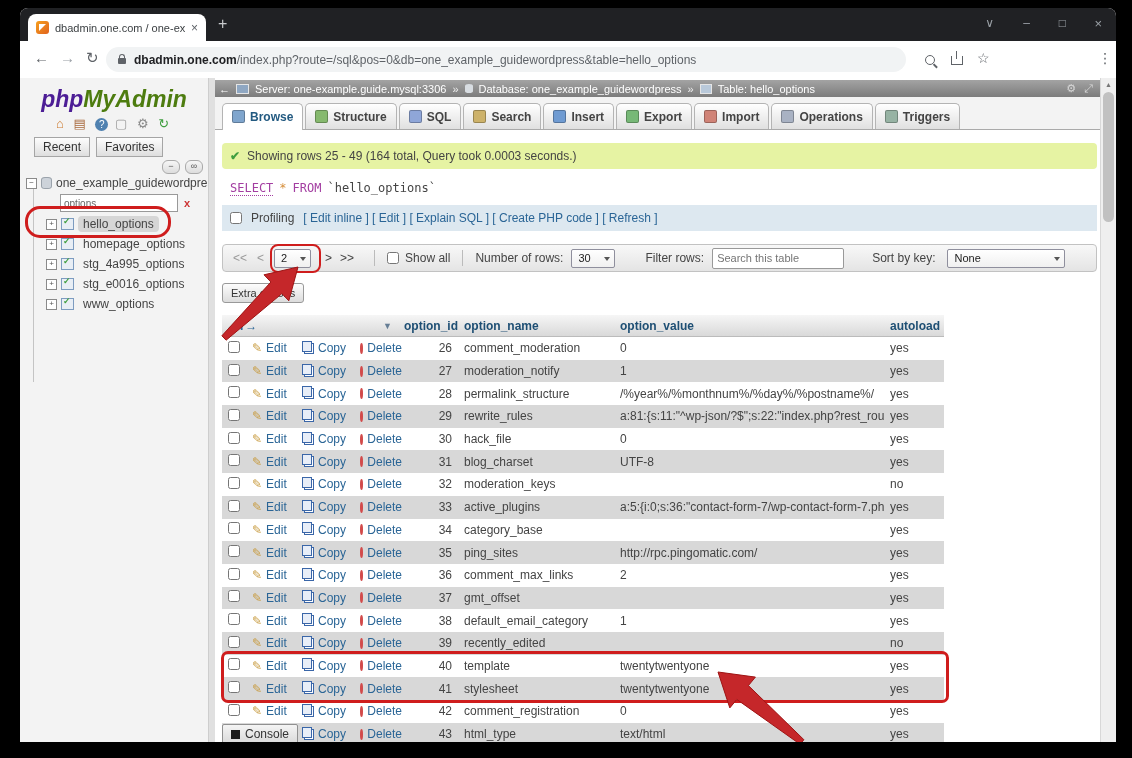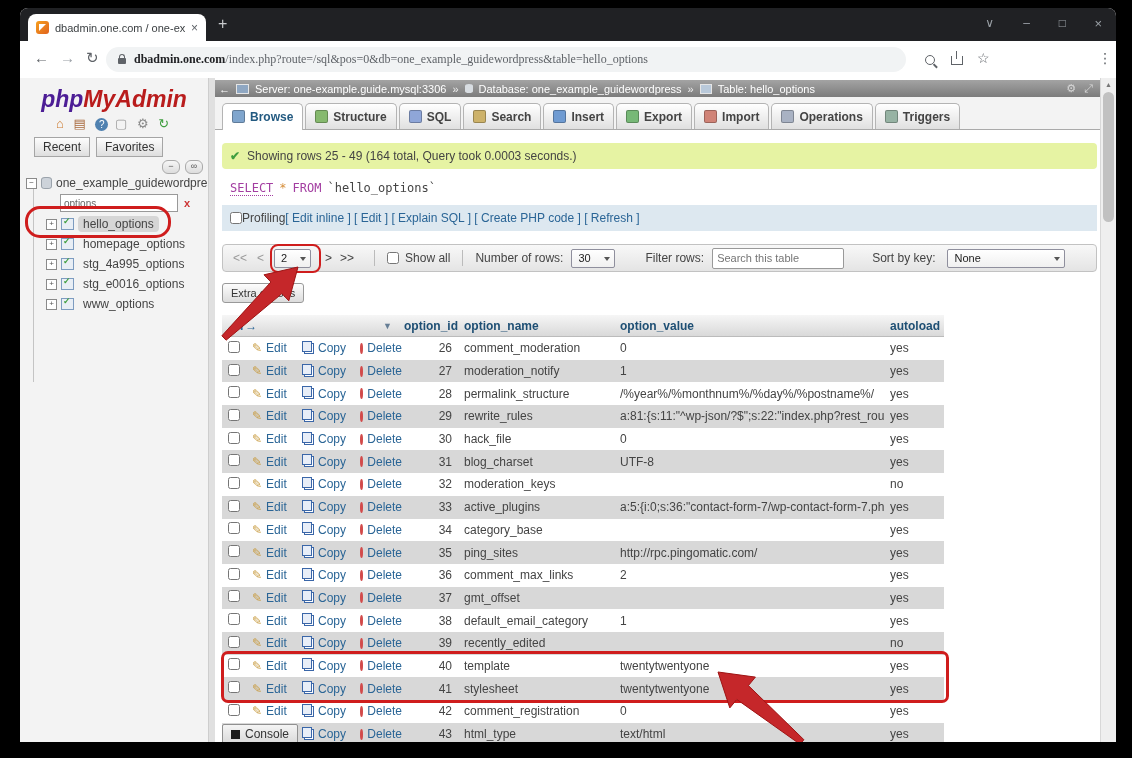--- a/index.html
+++ b/index.html
@@ -13,38 +13,38 @@
   .favicon{width:13px;height:13px;border-radius:3px;background:linear-gradient(135deg,#f6a01e,#e0621d);flex:0 0 auto;position:relative;}
   .favicon:after{content:"";position:absolute;left:3px;top:3px;border-left:7px solid #fff;border-bottom:7px solid transparent;}
   .newtab{position:absolute;left:198px;top:8px;color:#c8cacd;font-size:16px;line-height:16px;}
   .wctl{position:absolute;top:8px;color:#9aa0a6;font-size:12px;}
   
   .toolbar{position:absolute;left:0;top:33px;width:100%;height:37px;background:#fff;border-bottom:1px solid #e0e0e0;}
   .navbtn{position:absolute;top:8px;font-size:15px;color:#5f6368;}
   .urlbar{position:absolute;left:86px;top:6px;width:800px;height:25px;border-radius:13px;background:#f1f3f4;display:flex;align-items:center;padding:0 12px;box-sizing:border-box;gap:8px;}
   .lock{width:8px;height:6px;background:#5f6368;border-radius:1px;position:relative;margin-top:3px;flex:0 0 auto;}
   .lock:before{content:"";position:absolute;top:-4px;left:1px;width:4px;height:4px;border:1.5px solid #5f6368;border-bottom:none;border-radius:3px 3px 0 0;}
-  .url{font-size:12px;color:#202124;white-space:nowrap;overflow:hidden;font-family:Liberation Serif, serif;}
+  .url{font-size:12px;color:#202124;white-space:nowrap;overflow:hidden;}
   .url b{font-weight:bold;} .url span{color:#5f6368;}
   .mag{position:absolute;top:14px;width:8px;height:8px;border:1.5px solid #5f6368;border-radius:50%;}
   .mag:after{content:"";position:absolute;width:5px;height:1.5px;background:#5f6368;transform:rotate(45deg);right:-4px;bottom:-2px;}
   .share{position:absolute;top:15px;width:10px;height:8px;border:1.5px solid #5f6368;border-top:none;}
   .share:before{content:"";position:absolute;left:3.5px;top:-5px;width:1.5px;height:8px;background:#5f6368;}
   .star{position:absolute;top:9px;font-size:14px;color:#5f6368;}
   .dots{position:absolute;top:9px;font-size:14px;color:#5f6368;}
   
   .sidebar{position:absolute;left:0;top:70px;width:195px;bottom:0;background:#f3f3f3;box-sizing:border-box;}
   .side-divider{position:absolute;left:188px;top:70px;width:7px;bottom:0;background:#e0e0e0;border-left:1px solid #cdcdcd;}
   .main{position:absolute;left:195px;top:70px;width:886px;bottom:0;background:#fff;}
   .vscroll{position:absolute;right:0;top:70px;width:15px;bottom:0;background:#efefef;border-left:1px solid #d8d8d8;}
   .vscroll .up{position:absolute;top:3px;left:4px;font-size:7px;color:#777;}
   .vscroll .thumb{position:absolute;top:14px;left:2px;width:11px;height:130px;background:#c1c1c1;border-radius:6px;}
   
   .pma-logo{position:absolute;left:0;top:8px;width:188px;text-align:center;font-size:23px;font-weight:bold;font-style:italic;}
-  .pma-logo .p1{color:#4c1d95;} .pma-logo .p2{color:#b91c1c;}
+  .pma-logo .p1{color:#4c1d95;} .pma-logo .p2{color:#4d7c0f;}
   .side-icons{position:absolute;left:0;top:38px;width:188px;text-align:center;font-size:13px;letter-spacing:3px;}
   .side-btns{position:absolute;left:14px;top:59px;display:flex;gap:6px;}
   .sbtn{background:linear-gradient(#fdfdfd,#dedede);border:1px solid #a5a5a5;border-radius:0;font-size:12px;color:#333;padding:2px 8px;}
   .mini-ctls{position:absolute;right:12px;top:82px;display:flex;gap:5px;}
   .mini{width:16px;height:12px;background:linear-gradient(#f6f6f6,#ddd);border:1px solid #aaa;border-radius:6px;font-size:9px;color:#555;text-align:center;line-height:11px;}
   .tree{position:absolute;left:6px;top:96px;width:180px;font-size:12px;color:#444;}
   .tree-line{position:absolute;left:13px;top:108px;width:1px;height:196px;background:#c4c4c4;}
   .db-row{display:flex;align-items:center;gap:4px;height:18px;white-space:nowrap;}
   .exp{display:inline-block;width:9px;height:9px;border:1px solid #8a8a8a;background:#fff;font-size:8px;line-height:7px;text-align:center;color:#555;flex:0 0 auto;}
   .dbicon{display:inline-block;width:9px;height:10px;background:#cdd3da;border:1px solid #9aa2ab;border-radius:4px/3px;flex:0 0 auto;}
@@ -67,21 +67,21 @@
   
   .pmatabs{position:absolute;left:0;top:19px;width:886px;height:33px;background:#f3f3f3;border-bottom:1px solid #aaa;box-sizing:border-box;padding-left:7px;display:flex;align-items:flex-end;gap:2px;}
   .ptab{display:flex;align-items:center;gap:5px;background:linear-gradient(#fff,#e0e0e0);border:1px solid #b4b4b4;border-bottom:none;border-radius:5px 5px 0 0;padding:5px 9px;font-size:12px;font-weight:bold;color:#444;height:15px;margin-top:48px;}
   .ptab.active{background:#fff;color:#235a81;position:relative;margin-bottom:-1px;padding-bottom:6px;}
   .ptab .tic{display:inline-block;width:11px;height:11px;border-radius:2px;border:1px solid rgba(0,0,0,.25);}
   
   .okmsg{position:absolute;left:7px;top:65px;width:875px;height:26px;background:#e6f3a3;border-radius:4px;display:flex;align-items:center;gap:7px;padding-left:8px;box-sizing:border-box;font-size:12px;color:#444;}
   .check{color:#3f9e3f;font-weight:bold;}
   .sqlbox{position:absolute;left:7px;top:95px;width:875px;height:30px;font-family:"DejaVu Sans Mono",monospace;font-size:12px;display:flex;align-items:center;padding-left:8px;box-sizing:border-box;gap:6px;}
   .kw{color:#a33ea1;} .kw.u{border-bottom:1px dotted #a33ea1;} .st{color:#d68e3a;} .idtf{color:#444;}
-  .profiling{position:absolute;left:7px;top:127px;width:875px;height:26px;background:#dde8f0;display:flex;align-items:center;gap:0;padding-left:8px;box-sizing:border-box;font-size:12px;color:#444;}
+  .profiling{position:absolute;left:7px;top:127px;width:875px;height:26px;background:#dde8f0;display:flex;align-items:center;gap:9px;padding-left:8px;box-sizing:border-box;font-size:12px;color:#444;}
   .profiling .links{color:#2a6596;}
   
   .pagebar{position:absolute;left:7px;top:166px;width:875px;height:28px;background:linear-gradient(#f8f8f8,#e4e4e4);border:1px solid #c2c2c2;border-radius:4px;display:flex;align-items:center;padding-left:10px;box-sizing:border-box;font-size:12px;color:#444;}
   .pg{color:#999;margin-right:10px;} .pg.on{color:#444;margin-right:8px;}
   .sel{position:relative;height:19px;background:linear-gradient(#fff,#f0f0f0);border:1px solid #8f8f9d;border-radius:2px;font-size:11px;color:#222;display:flex;align-items:center;padding:0 16px 0 6px;box-sizing:border-box;}
   .sel:after{content:"";position:absolute;right:4px;top:7px;border-left:3.5px solid transparent;border-right:3.5px solid transparent;border-top:4px solid #555;}
   .vr{width:1px;height:16px;background:#bbb;margin:0 12px;}
   .flt-input{width:122px;height:17px;border:1px solid #999;border-radius:2px;font-size:11px;padding:1px 4px;font-family:"Liberation Sans",sans-serif;color:#444;margin-left:8px;}
   .lab{margin-left:8px;}
   .extra-btn{position:absolute;left:7px;top:205px;background:linear-gradient(#fdfdfd,#dcdcdc);border:1px solid #999;border-radius:3px;font-size:11px;color:#333;padding:3px 8px;}

